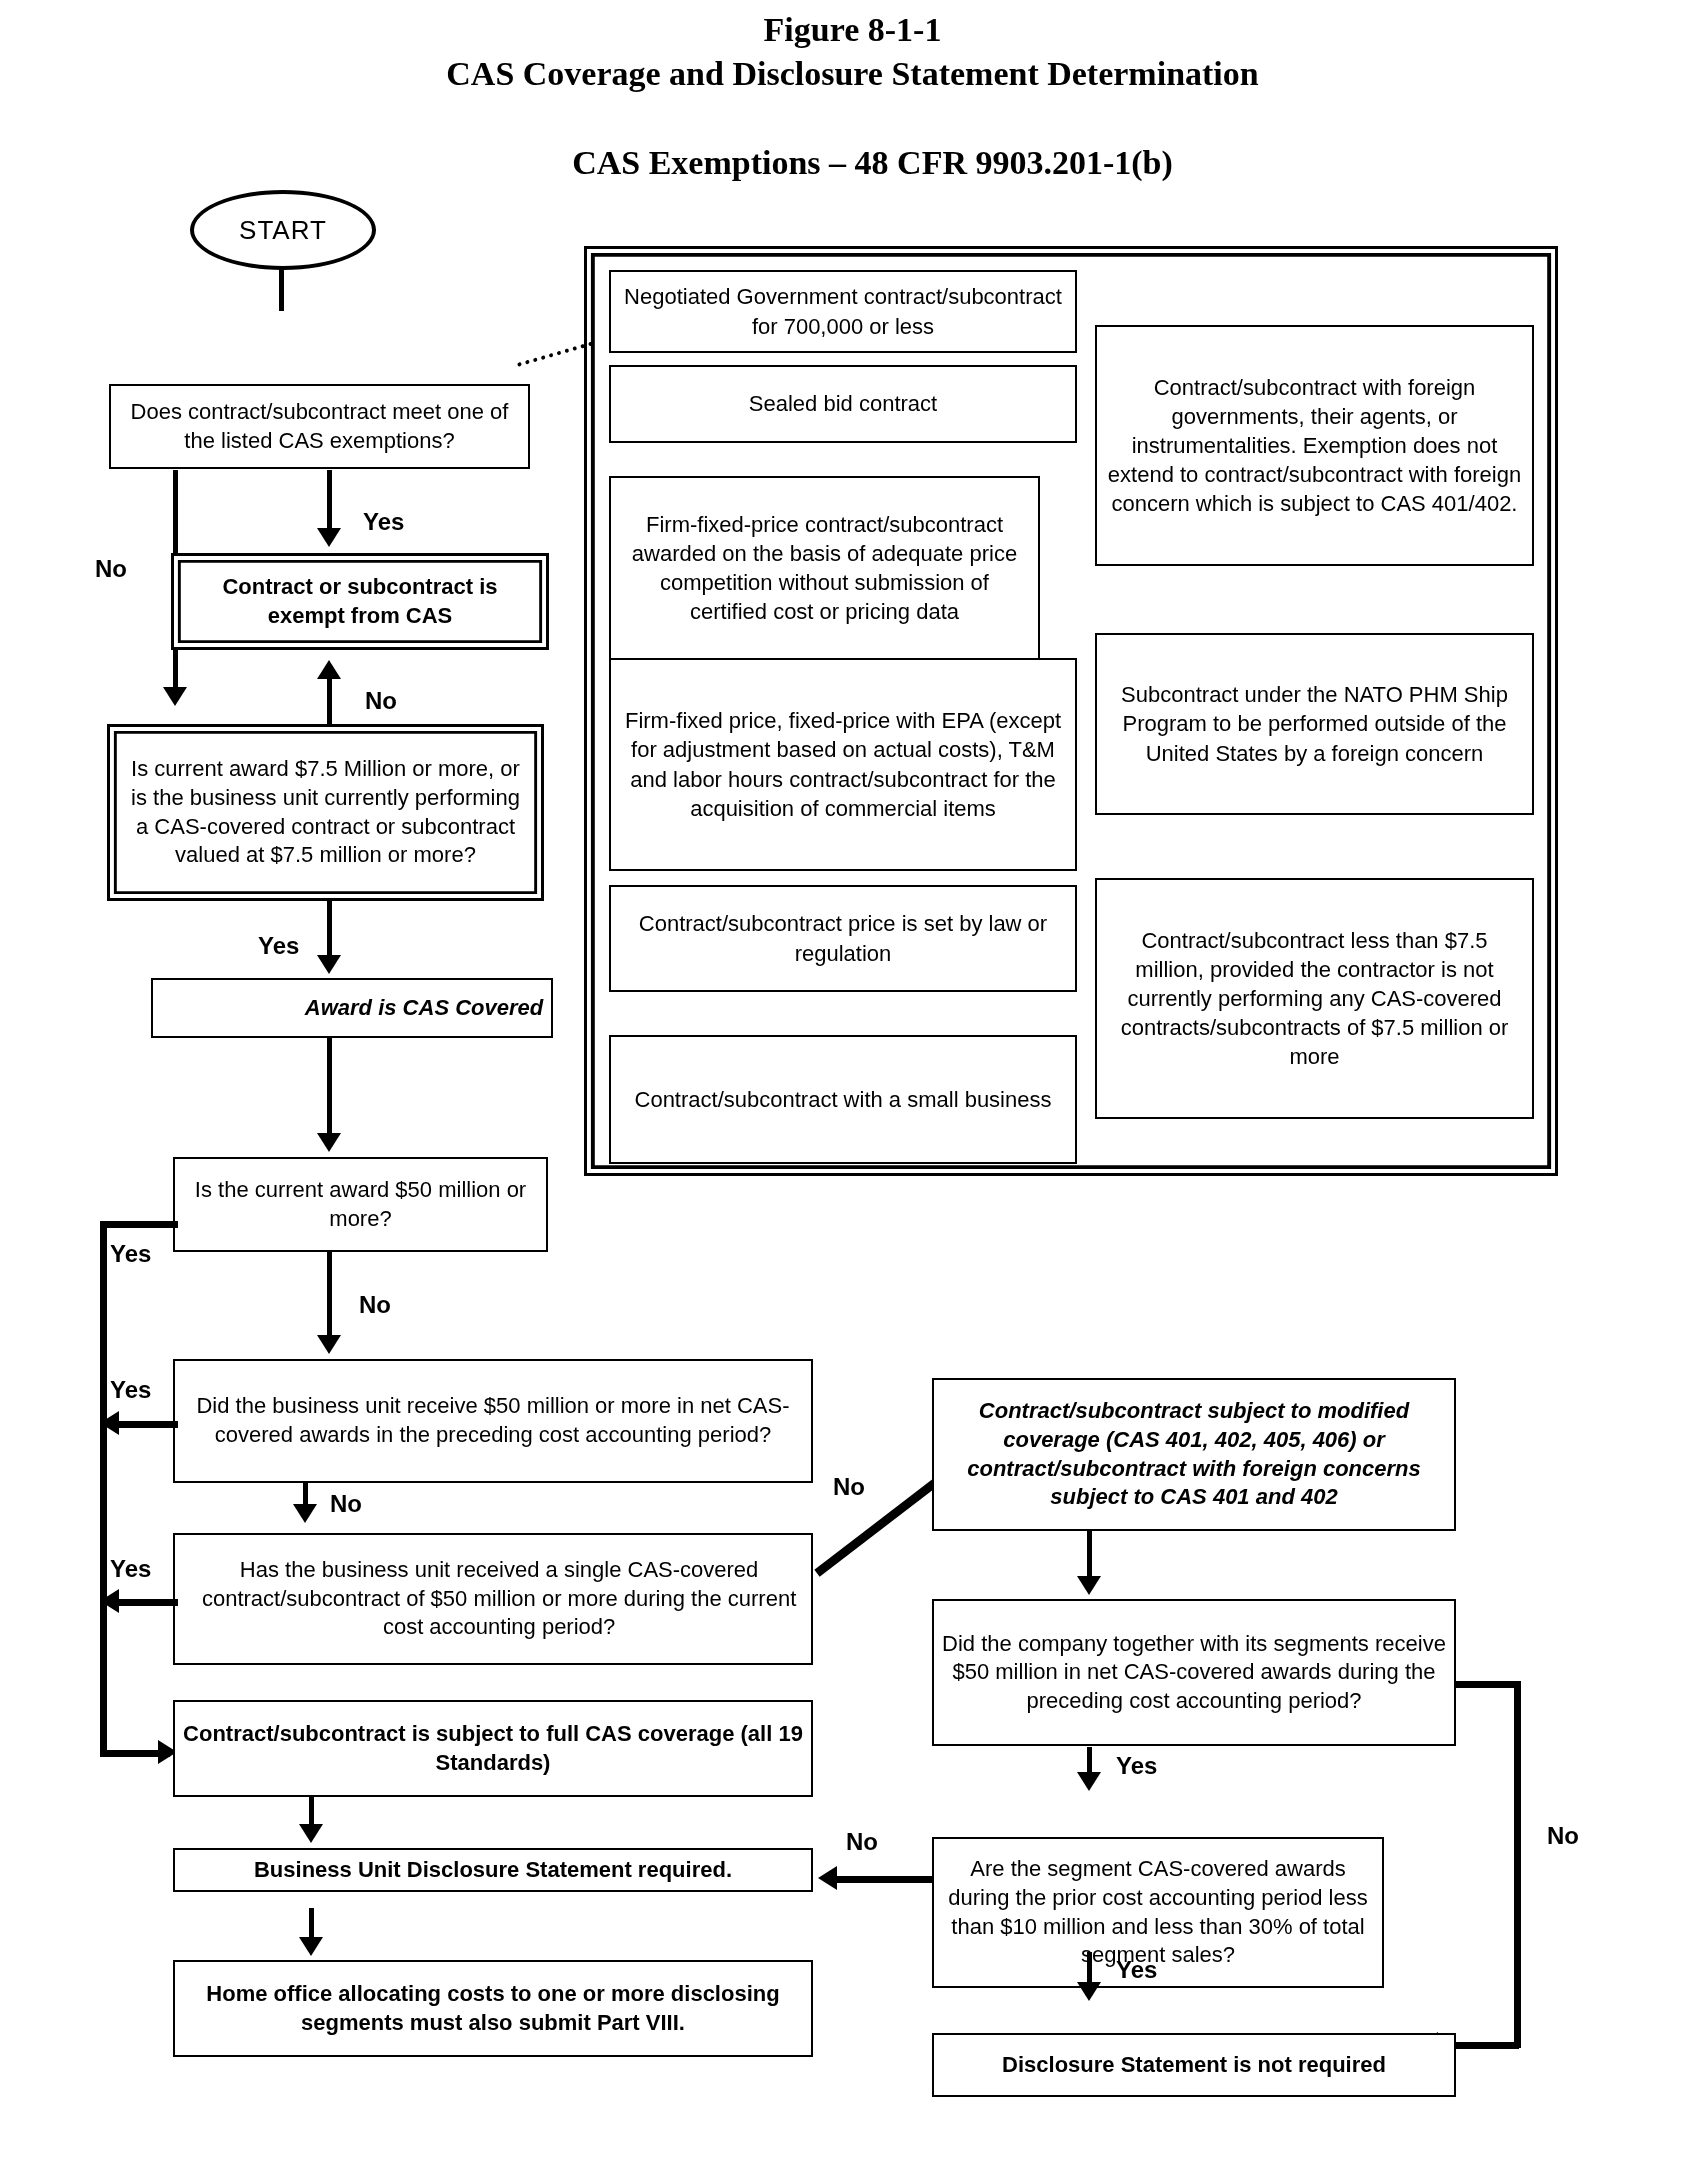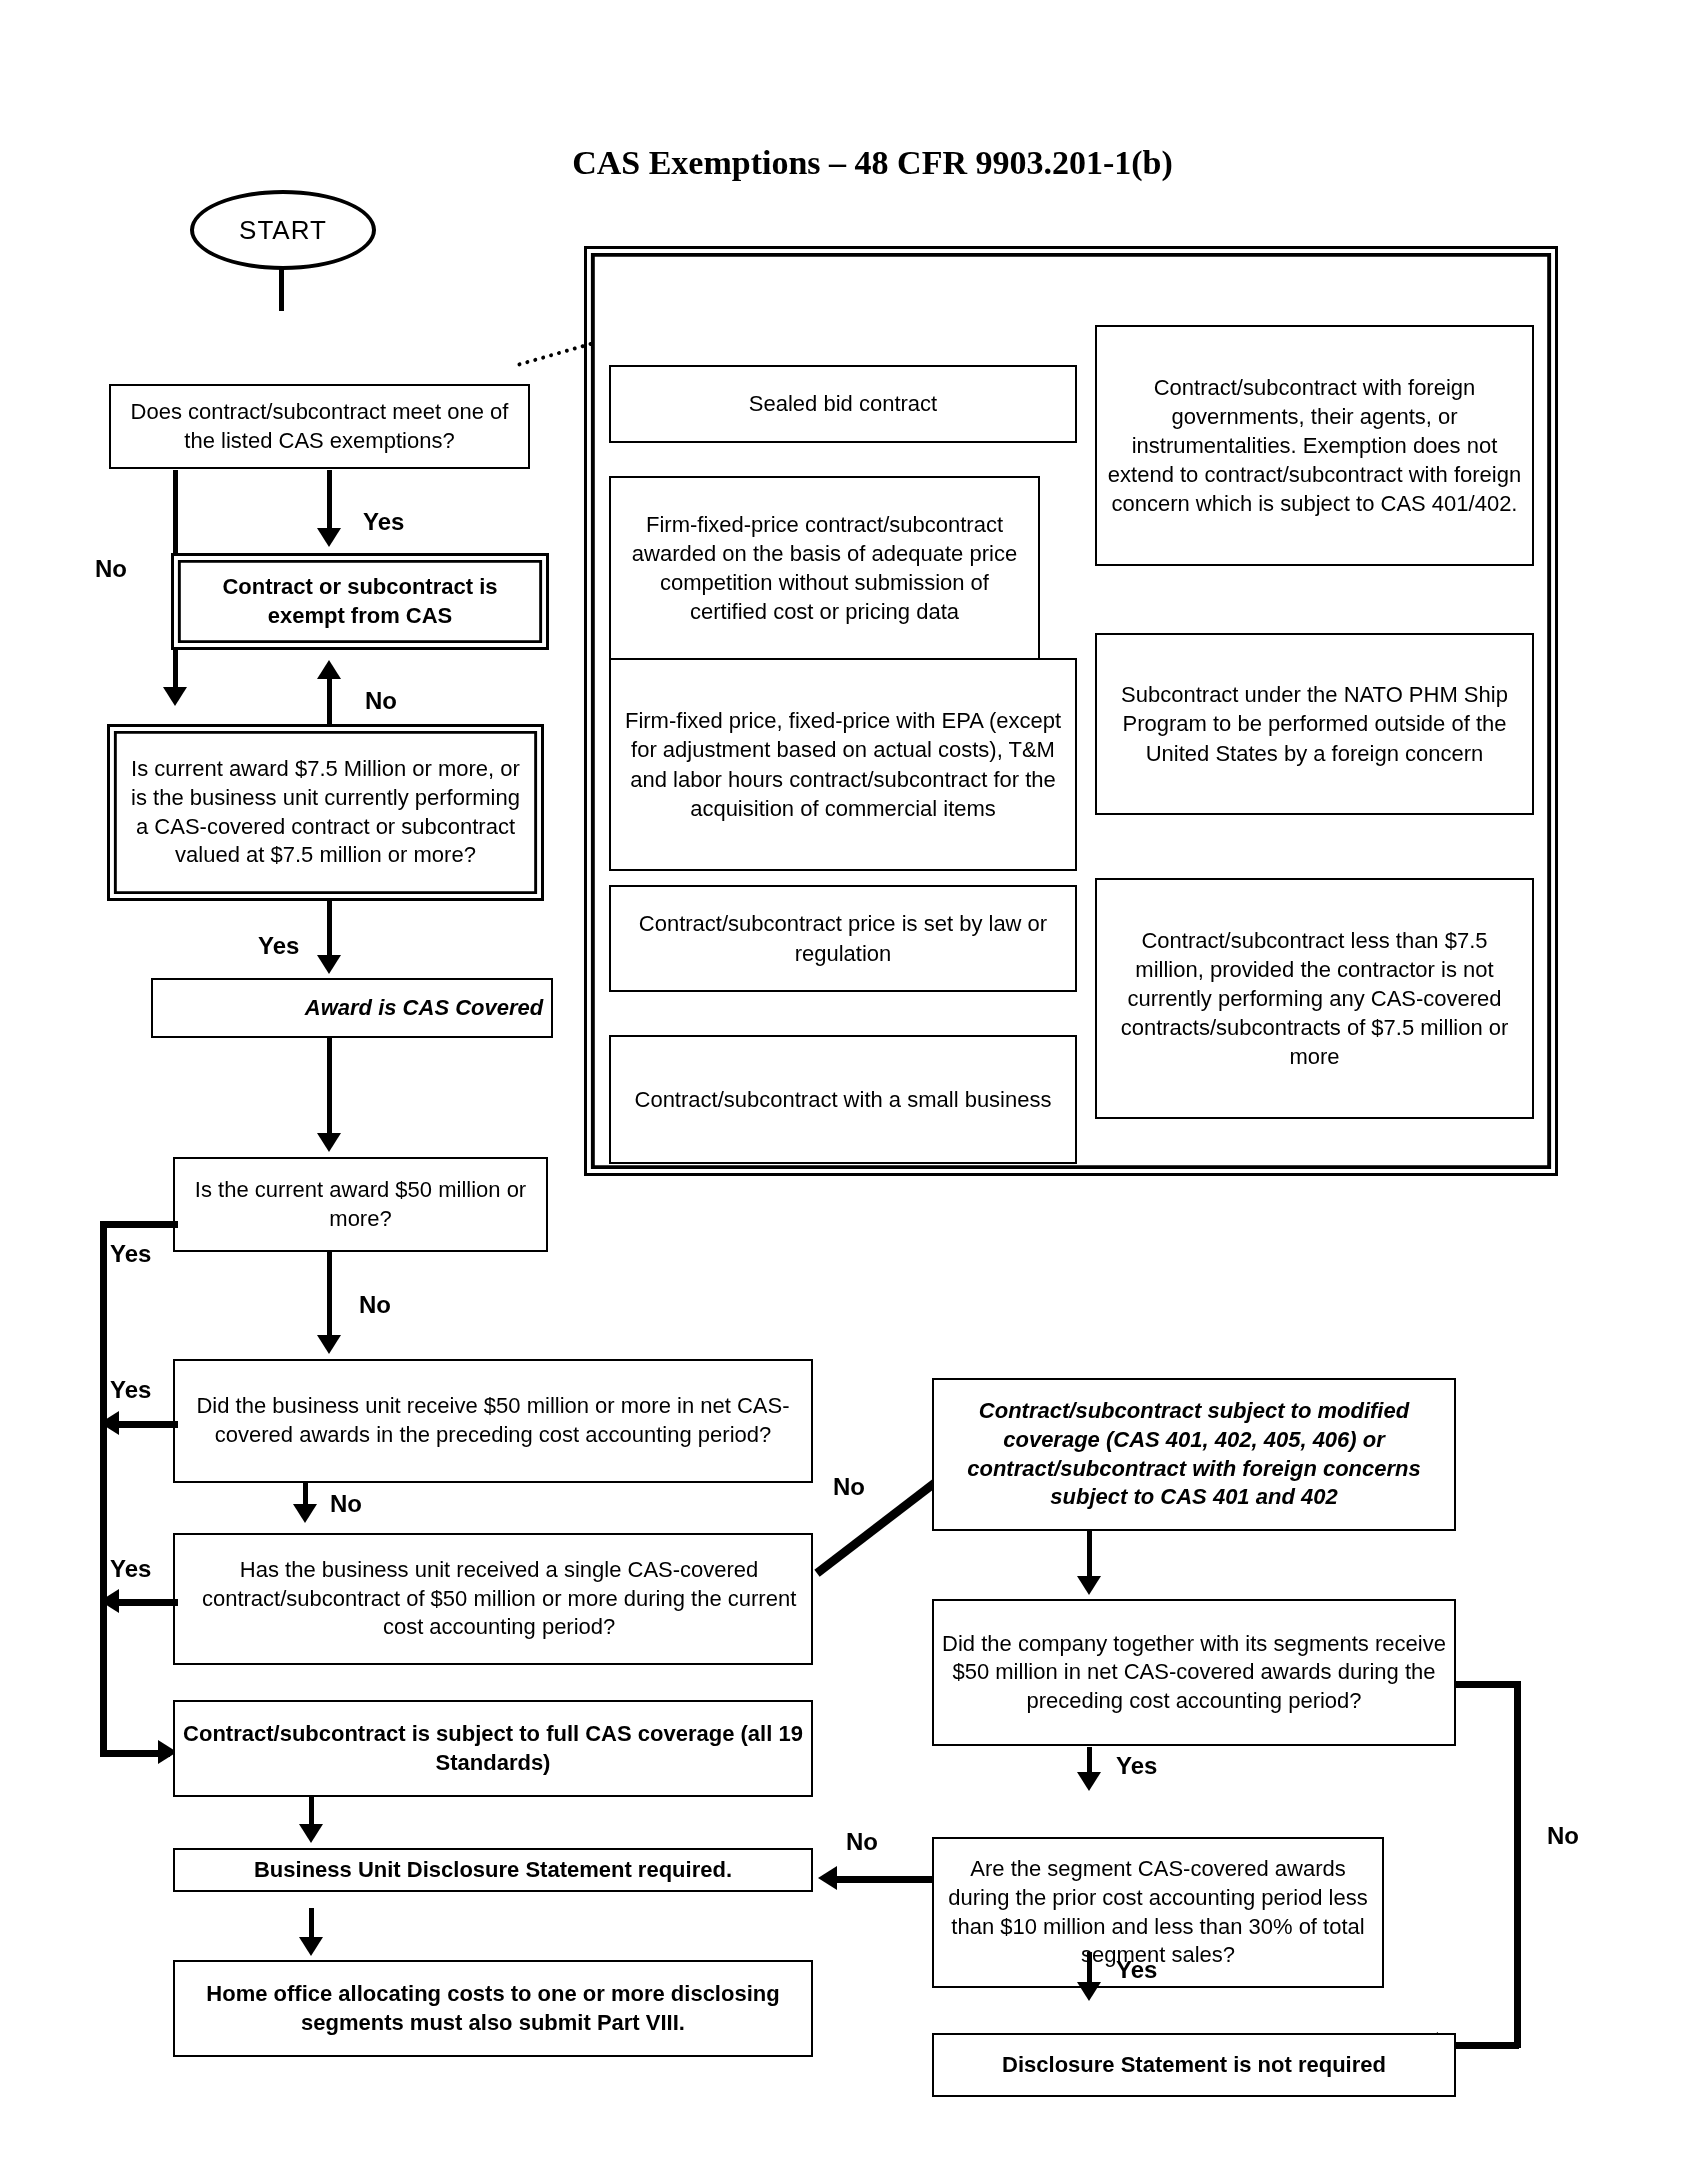--- a/index.html
+++ b/index.html
@@ -107,24 +107,31 @@
     border-top:4.9px dotted #000;
     transform-origin: 0 0;
   }
   .diag { position:absolute; }
 </style>
 </head>
 <body>
 
 <div id="page">
 
+  <div class="title-block">
+    <div class="title-line">Figure 8-1-1</div>
+    <div class="title-line">CAS Coverage and Disclosure Statement Determination</div>
+  </div>
   <div class="subtitle">CAS Exemptions – 48 CFR 9903.201-1(b)</div>
 
   <div class="exempt-panel" style="left:584px; top:246px; width:974px; height:930px;"></div>
 
+  <div class="exempt-box" style="left:609px; top:270px; width:468px; height:83px;">
+    <span>Negotiated Government contract/subcontract for 700,000 or less</span>
+  </div>
   <div class="exempt-box" style="left:609px; top:365px; width:468px; height:78px;">
     <span>Sealed bid contract</span>
   </div>
   <div class="exempt-box" style="left:609px; top:454px; width:431px; height:184px;margin-top:22px;">
     <span>Firm-fixed-price contract/subcontract awarded on the basis of adequate price competition without submission of certified cost or pricing data</span>
   </div>
   <div class="exempt-box" style="left:609px; top:658px; width:468px; height:213px;">
     <span>Firm-fixed price, fixed-price with EPA (except for adjustment based on actual costs), T&amp;M and labor hours contract/subcontract for the acquisition of commercial items</span>
   </div>
   <div class="exempt-box" style="left:609px; top:885px; width:468px; height:107px;">

